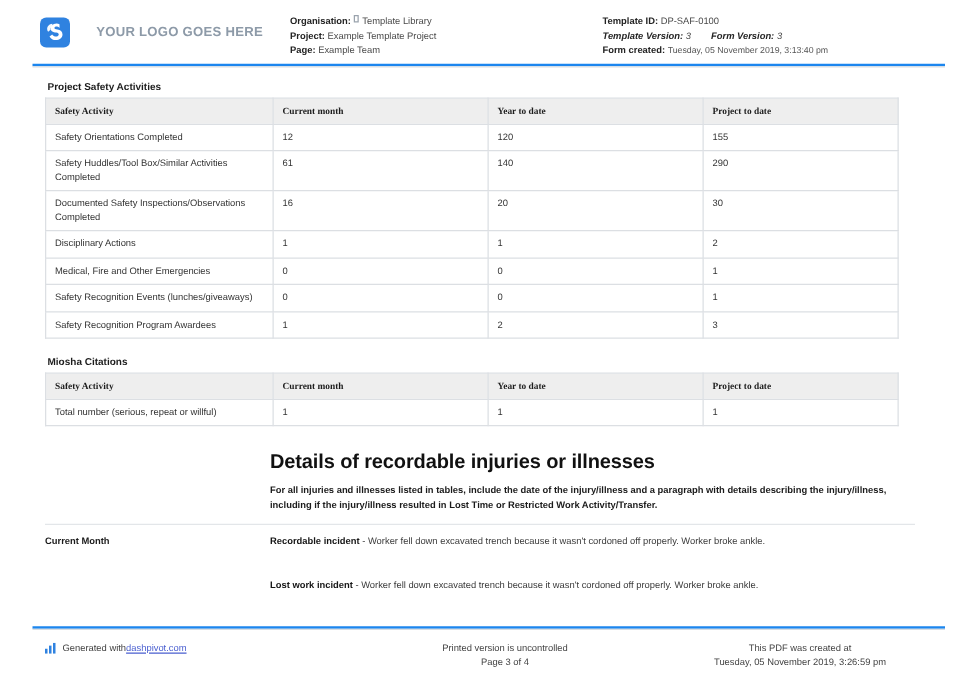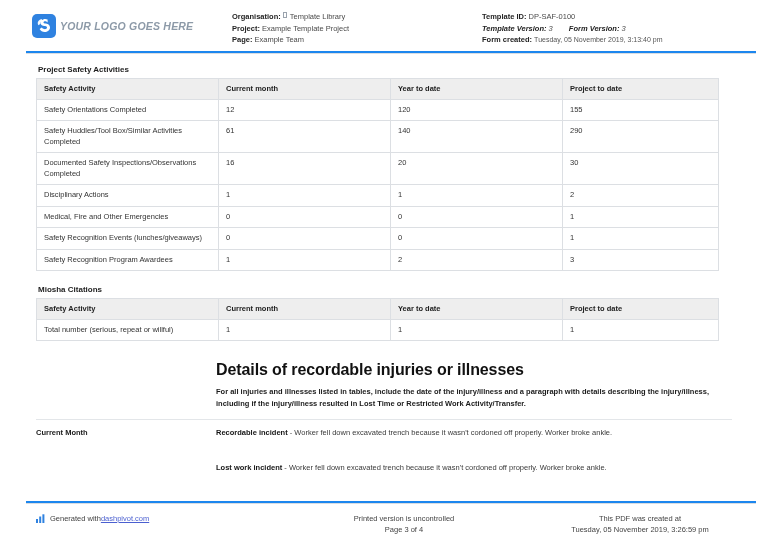--- a/index.html
+++ b/index.html
@@ -31,23 +31,22 @@
   }
   .logo-mark {
     width: 24px; height: 24px;
     border-radius: 5px;
     background: #2f82e0;
     position: relative;
     flex: 0 0 24px;
   }
   .logo-mark svg { display: block; }
   .logo-text {
-    margin-left: 4px;
+    margin-left: 21px;
     font-size: 10.5px;
-    font-style: italic;
     font-weight: bold;
     color: #8d9aa8;
     letter-spacing: .2px;
     white-space: nowrap;
   }
   .meta-col {
     font-size: 7.5px;
     line-height: 11.6px;
     color: #3b3b3b;
   }
@@ -103,20 +102,21 @@
     font-weight: normal;
     color: #333;
   }
   table.grid thead th {
     background: #eeeeee;
     font-weight: bold;
     color: #1d1d1d;
     height: 17px;
     padding-top: 5px;
     padding-bottom: 4px;
+    font-family: Liberation Serif, serif;
   }
   table.grid td { background: #fff; }
   .col-a { width: 182px; }
   .col-b { width: 172px; }
   .col-c { width: 172px; }
 
   .spacer-14 { height: 14px; }
 
   
   .details-wrap {

